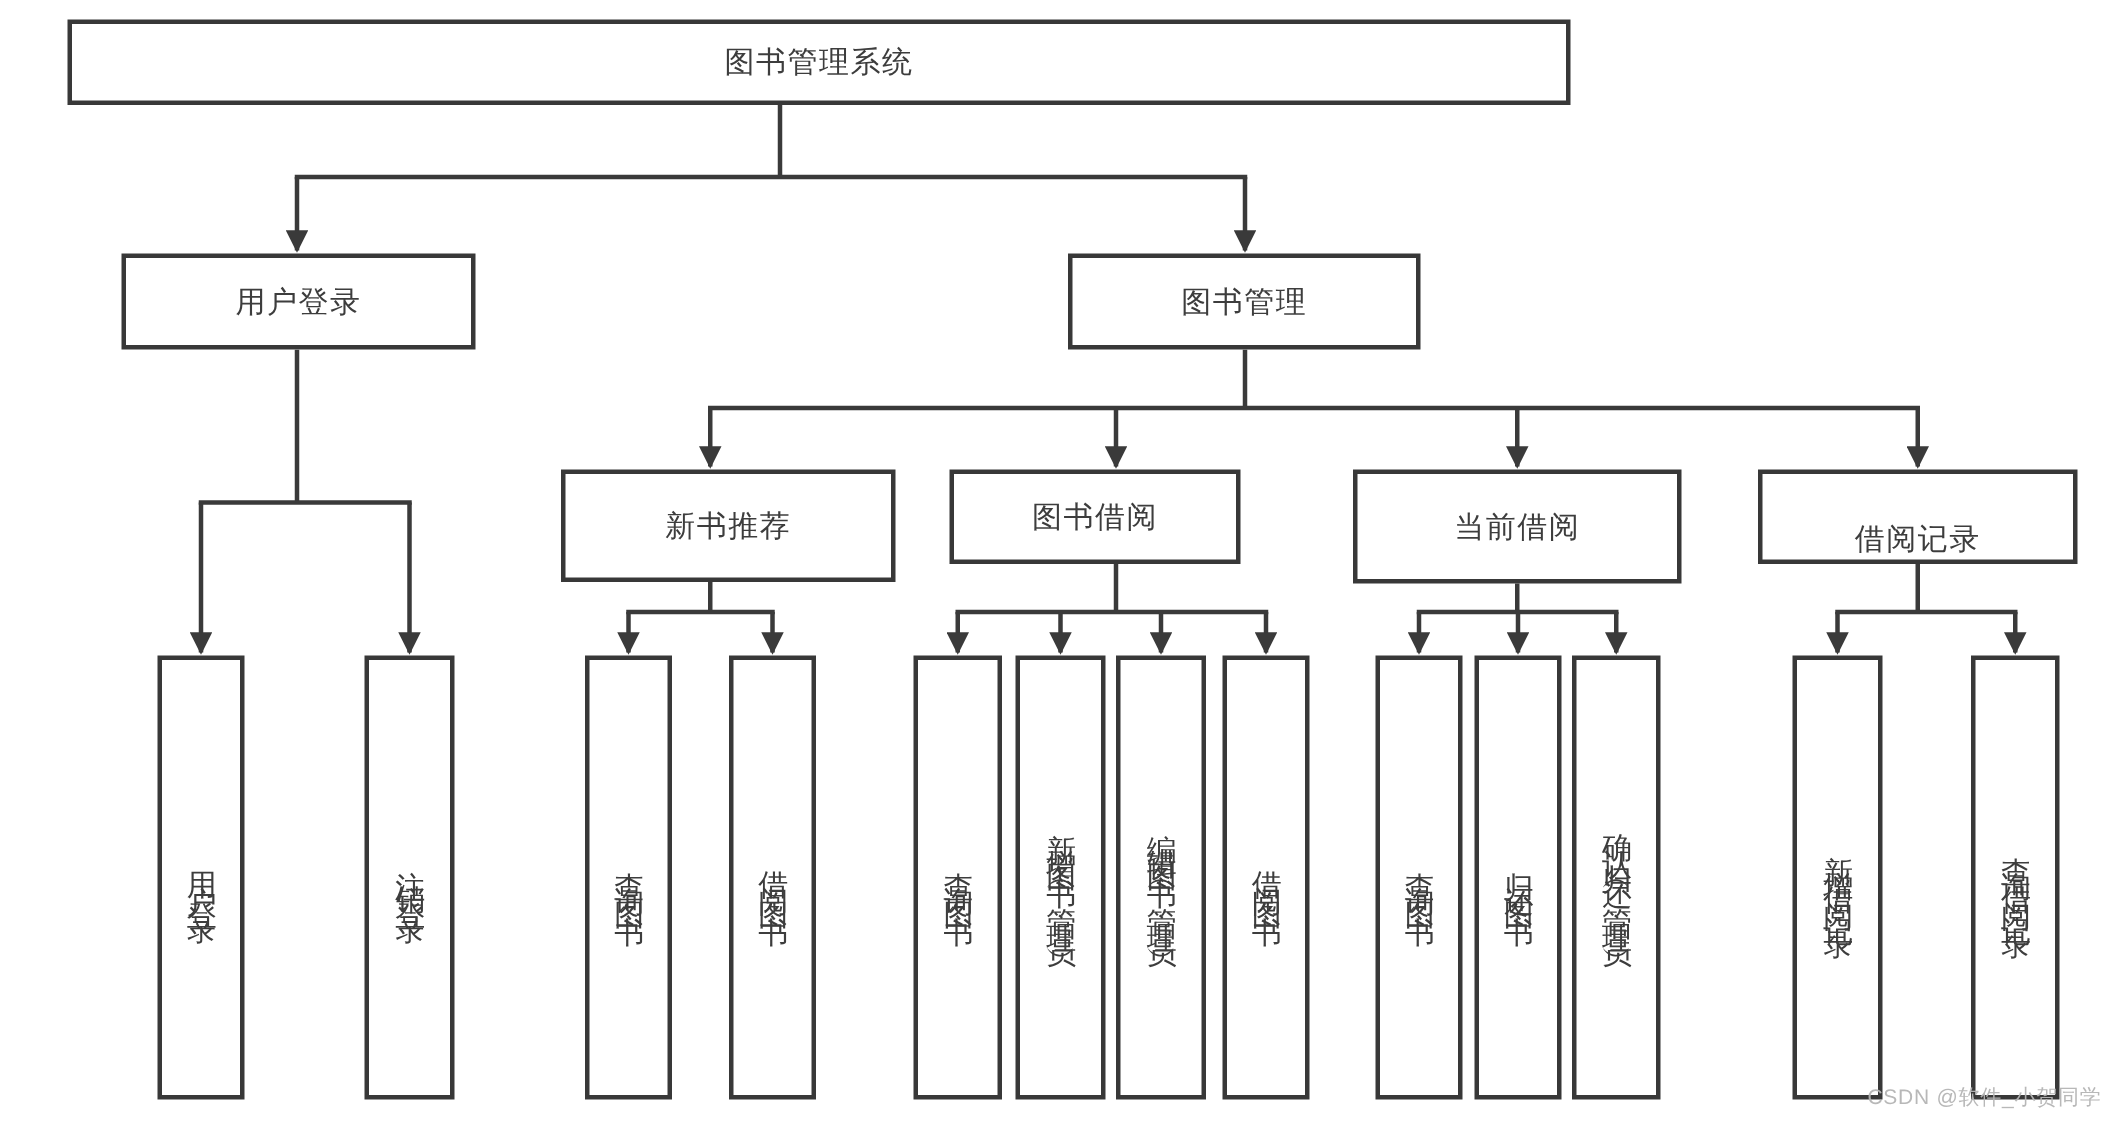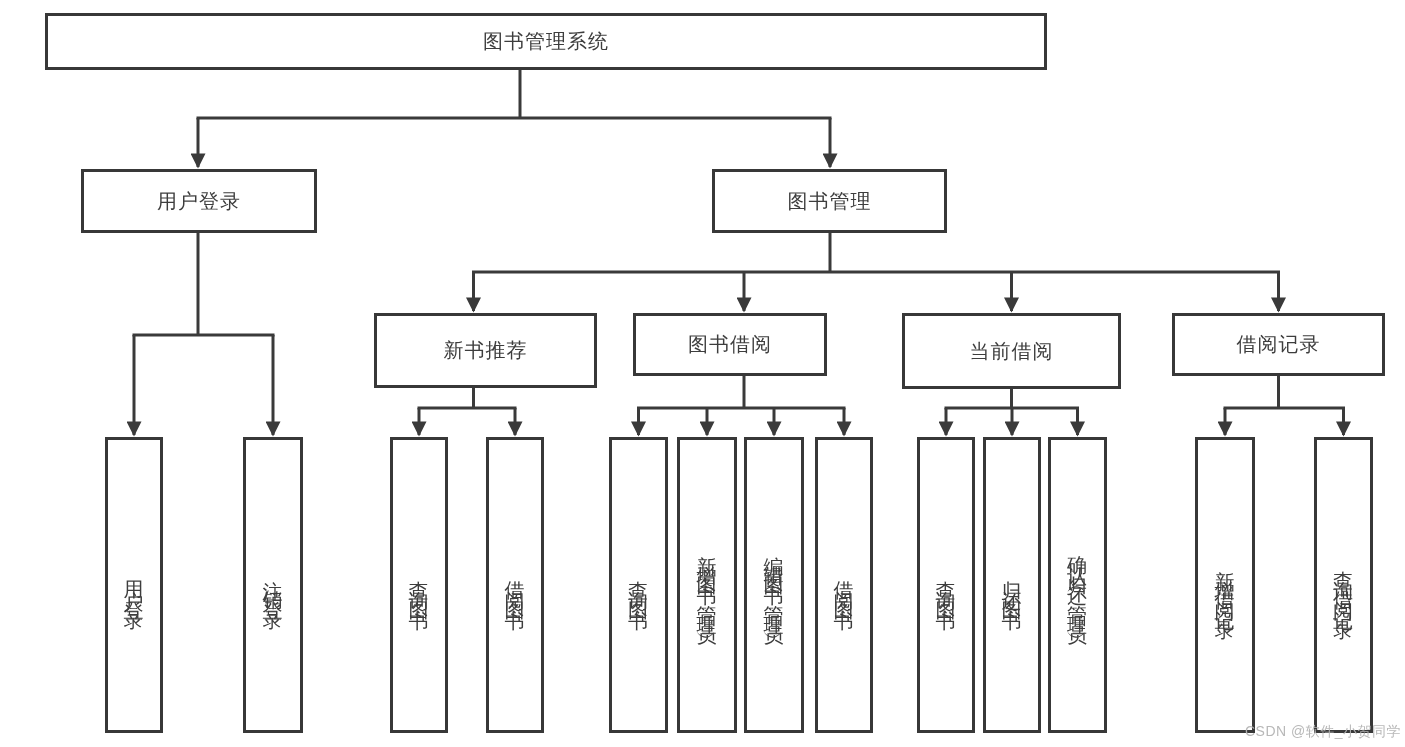--- a/index.html
+++ b/index.html
@@ -97,21 +97,21 @@
 
   <div class="box" style="left:374px;top:313px;width:223px;height:75px;">
     <span class="hlabel">新书推荐</span>
   </div>
   <div class="box" style="left:633px;top:313px;width:194px;height:63px;">
     <span class="hlabel">图书借阅</span>
   </div>
   <div class="box" style="left:902px;top:313px;width:219px;height:76px;">
     <span class="hlabel">当前借阅</span>
   </div>
-  <div class="box" style="left:1172px;top:313px;width:213px;height:63px;">
+  <div class="box" style="left:1172px;top:313px;width:213px;height:63px;align-items:flex-end;">
     <span class="hlabel">借阅记录</span>
   </div>
 
   <div class="box" style="left:105px;top:437px;width:58px;height:296px;">
     <span class="vtext">用户登录</span>
   </div>
   <div class="box" style="left:243px;top:437px;width:60px;height:296px;">
     <span class="vtext">注销登录</span>
   </div>
 

